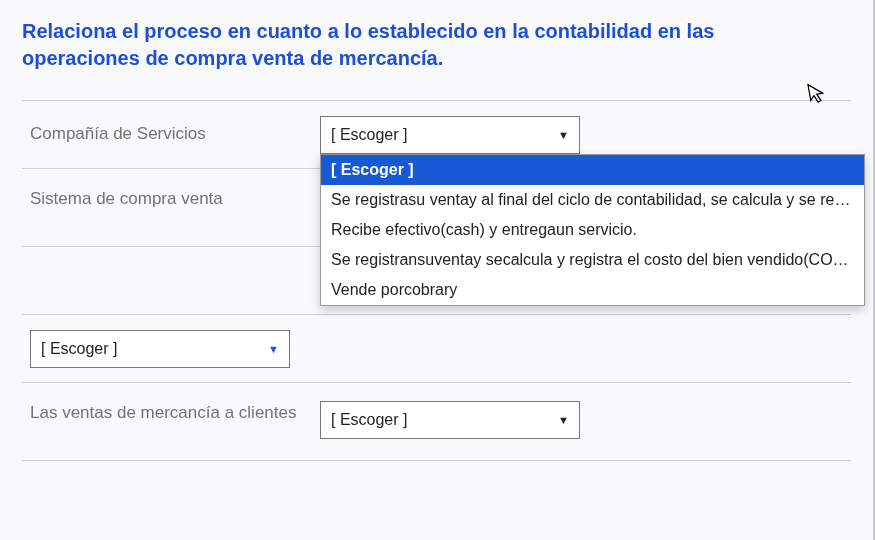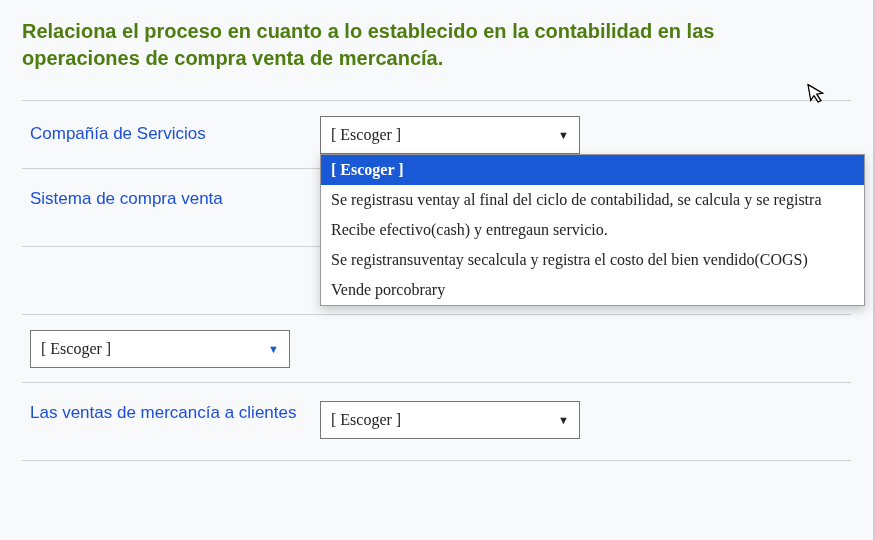--- a/index.html
+++ b/index.html
@@ -8,21 +8,21 @@
     font-family: -apple-system, BlinkMacSystemFont, "Segoe UI", Arial, sans-serif;
     background: #f7f9fb;
     color: #222;
     padding: 18px 22px;
     border-right: 2px solid #c9ccd0;
   }
   .prompt {
     font-size: 20px;
     font-weight: 700;
     line-height: 1.35;
-    color: #4d7c0f;
+    color: #1d4ed8;
     margin-bottom: 28px;
     max-width: 720px;
   }
   .cursor {
     position: absolute;
     top: 82px;
     right: 48px;
     font-size: 20px;
     color: #000;
     transform: rotate(-10deg);
@@ -32,25 +32,25 @@
     display: flex;
     align-items: center;
     border-bottom: 1px solid #cfcfcf;
     min-height: 68px;
     padding: 14px 8px;
   }
   .row.tall { min-height: 78px; align-items: flex-start; padding-top: 18px; }
   .label {
     flex: 0 0 290px;
     font-size: 17px;
-    color: #1d4ed8;
+    color: #737373;
     line-height: 1.45;
     padding-right: 10px;
   }
-  .select-wrap { position: relative; width: 260px; font-family: Liberation Serif, serif; }
+  .select-wrap { position: relative; width: 260px; }
   .select {
     display: flex;
     align-items: center;
     justify-content: space-between;
     width: 100%;
     height: 38px;
     padding: 0 10px;
     background: #fff;
     border: 1px solid #777;
     font-size: 16px;

